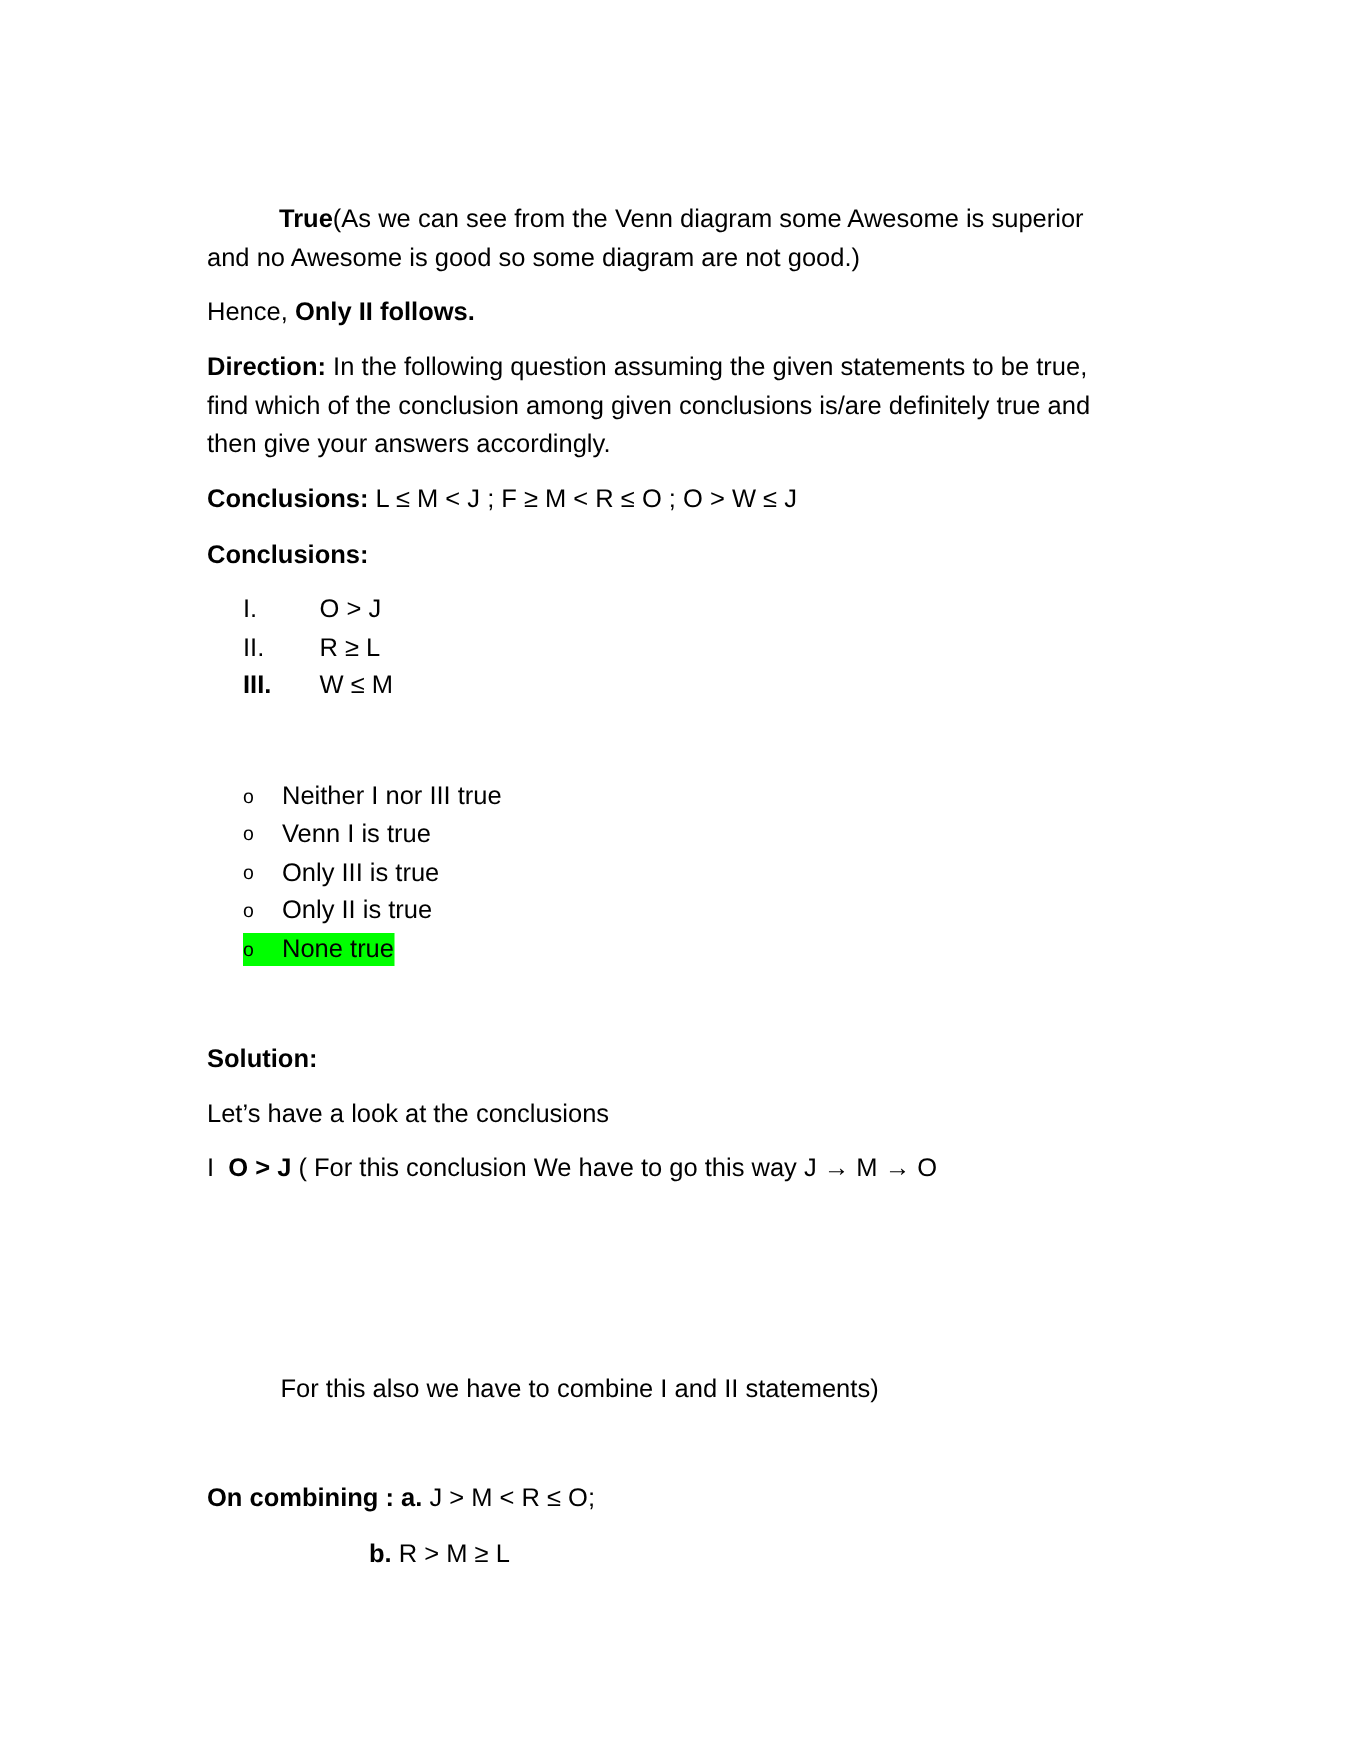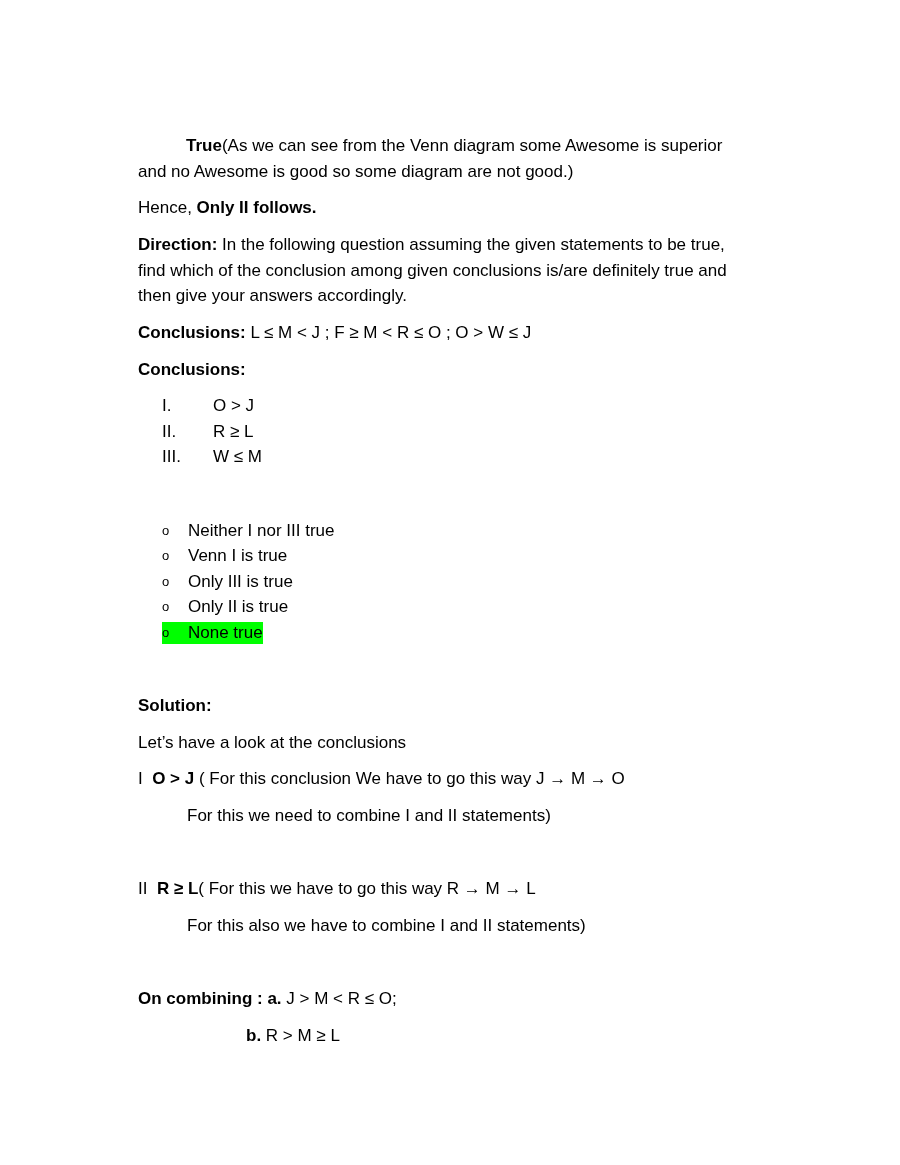--- a/index.html
+++ b/index.html
@@ -43,21 +43,21 @@
   </div>
 
   <div class="line" style="top:325px;">
     <b>Conclusions:</b>
   </div>
 
   <div class="roman" style="top:361px;">I.</div>
   <div class="rtext" style="top:361px;">O &gt; J</div>
   <div class="roman" style="top:387px;">II.</div>
   <div class="rtext" style="top:387px;">R ≥ L</div>
-  <div class="roman" style="top:412px;">III.</div>
+  <div class="roman" style="top:412px;font-weight:bold;">III.</div>
   <div class="rtext" style="top:412px;">W ≤ M</div>
 
   <div class="opt" style="top:486px;">
     <span class="bullet">o</span>
       <span>Neither I nor III true</span>
   </div>
   <div class="opt" style="top:511px;">
     <span class="bullet">o</span>
       <span>Venn I is true</span>
   </div>
@@ -75,25 +75,21 @@
   </div>
 
   <div class="line" style="top:661px;">
     <b>Solution:</b>
   </div>
   <div class="line" style="top:698px;">Let’s have a look at the conclusions</div>
 
   <div class="line" style="top:734px;">
     <span style="white-space:pre;">I  </span><b>O &gt; J</b><span> ( For this conclusion We have to go this way J → M → O</span>
   </div>
-  <div class="line indent1" style="top:771px;">For this we need to combine I and II statements)</div>
 
-  <div class="line" style="top:844px;">
-    <span style="white-space:pre;">II  </span><b>R ≥ L</b><span>( For this we have to go this way R → M → L</span>
-  </div>
   <div class="line indent1" style="top:881px;">For this also we have to combine I and II statements)</div>
 
   <div class="line" style="top:954px;">
     <b>On combining : a.</b><span> J &gt; M &lt; R ≤ O;</span>
   </div>
   <div class="line" style="top:991px; left:246px;">
     <b>b.</b><span> R &gt; M ≥ L</span>
   </div>
 
 </div>

